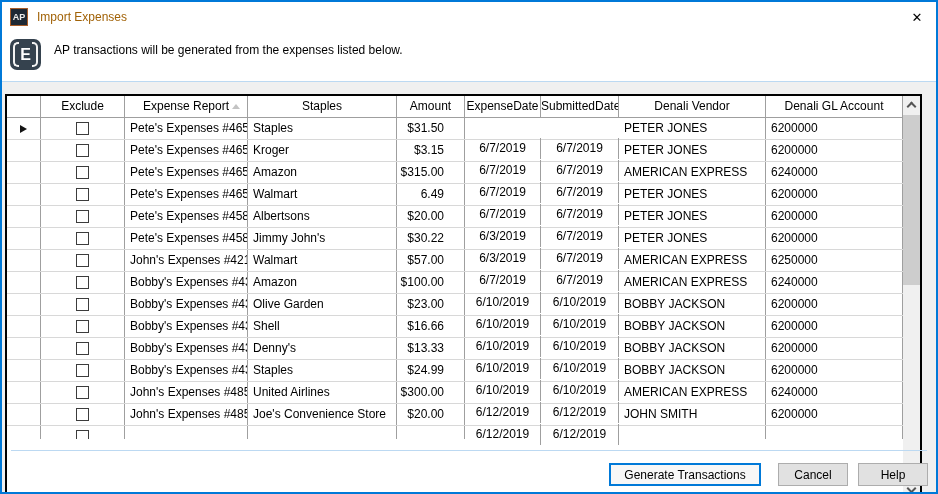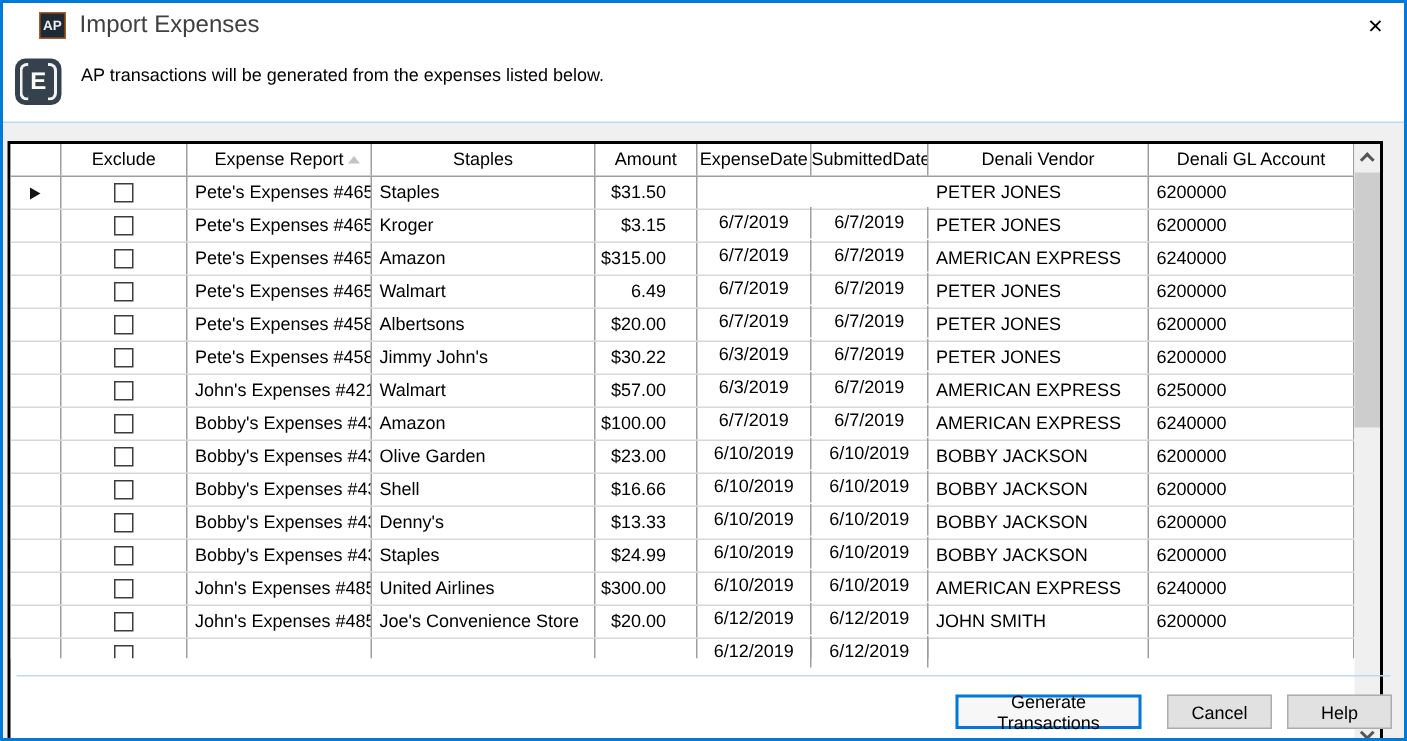--- a/index.html
+++ b/index.html
@@ -1,22 +1,22 @@
 <!DOCTYPE html>
 <html><head>
 <meta charset="utf-8">
 <style>
   * { margin:0; padding:0; box-sizing:border-box; }
   html,body { width:938px; height:494px; background:#fff; font-family:"Liberation Sans", sans-serif; }
   .dialog { position:relative; width:938px; height:494px; border:2px solid #0079d8; background:#f0f0f0; overflow:hidden; }
 
   
-  .titlebar { position:absolute; top:0; left:0; right:0; height:30px; background:#fff; display:flex; align-items:center; padding-left:24px; }
+  .titlebar { position:absolute; top:0; left:0; right:0; height:30px; background:#fff; display:flex; align-items:center; padding-left:8px; }
   .ap-icon { width:18px; height:18px; background:#1e2935; border:1px solid #a85c28; color:#ececec; font-size:9px; font-weight:bold; display:flex; align-items:center; justify-content:center; flex-shrink:0; }
-  .title { margin-left:9px; font-size:16px; color:#404040;text-align:center; }
+  .title { margin-left:9px; font-size:12px; color:#a16207;text-align:center; }
   .close-btn { margin-left:auto; width:38px; height:30px; display:flex; align-items:center; justify-content:center; font-size:13px; color:#000; cursor:default; }
 
   
   .info-header { position:absolute; top:30px; left:0; right:0; height:50px; background:#fff; border-bottom:1px solid #bcd9f2; display:flex; padding:7px 10px 0 8px; }
   .e-icon { width:31px; height:31px; background:#35424e; border-radius:7px; position:relative; flex-shrink:0; }
   .e-icon .bracket-l { position:absolute; left:3px; top:3px; bottom:3px; width:6px; border:2px solid #f3f3f3; border-right:none; border-radius:5px 0 0 5px; }
   .e-icon .bracket-r { position:absolute; right:3px; top:3px; bottom:3px; width:6px; border:2px solid #f3f3f3; border-left:none; border-radius:0 5px 5px 0; }
   .e-icon .letter { position:absolute; left:0; top:0; right:0; bottom:0; display:flex; align-items:center; justify-content:center; color:#fff; font-weight:bold; font-size:16px; }
   .info-text { margin-left:13px; padding-top:4px; font-size:12px; color:#000; }
 
@@ -55,21 +55,21 @@
   .vs-up { top:0; } .vs-down { bottom:0; }
   .chev { width:7px; height:7px; border-left:2px solid #555; border-top:2px solid #555; }
   .chev-up { transform:translateY(2px) rotate(45deg); }
   .chev-down { transform:translateY(-2px) rotate(225deg); }
   .vs-thumb { position:absolute; left:0; top:19px; width:17px; height:170px; background:#cdcdcd; }
 
   
   .footer-sep { position:absolute; left:9px; right:9px; top:448px; height:1px; background:#bcd9f2; }
   .footer { position:absolute; top:461px; right:8px; display:flex; align-items:center; gap:10px; }
   .btn { height:23px; font-size:12px; display:flex; align-items:center; justify-content:center; color:#000; cursor:default; }
-  .btn-default { width:124px; border:2px solid #0079d8; background:#f7f7f7; margin-right:7px; }
+  .btn-default { width:152px; border:2px solid #0079d8; background:#f7f7f7; margin-right:7px; }
   .btn-normal { width:70px; border:1px solid #adadad; background:#e1e1e1; }
 </style>
 </head>
 <body>
 
 <div class="dialog">
 
   <div class="titlebar">
     <div class="ap-icon">AP</div>
     <div class="title">Import Expenses</div>

